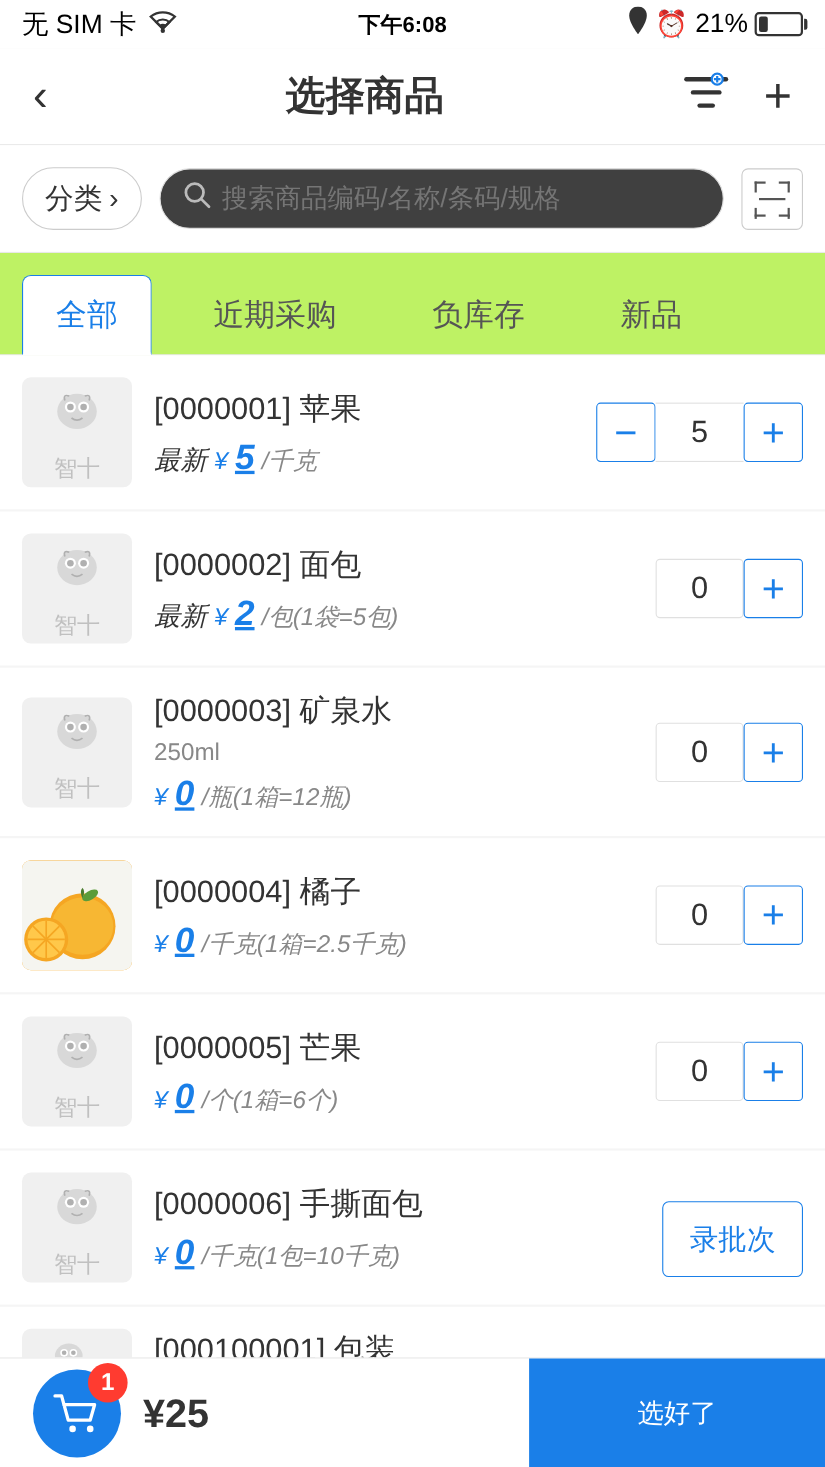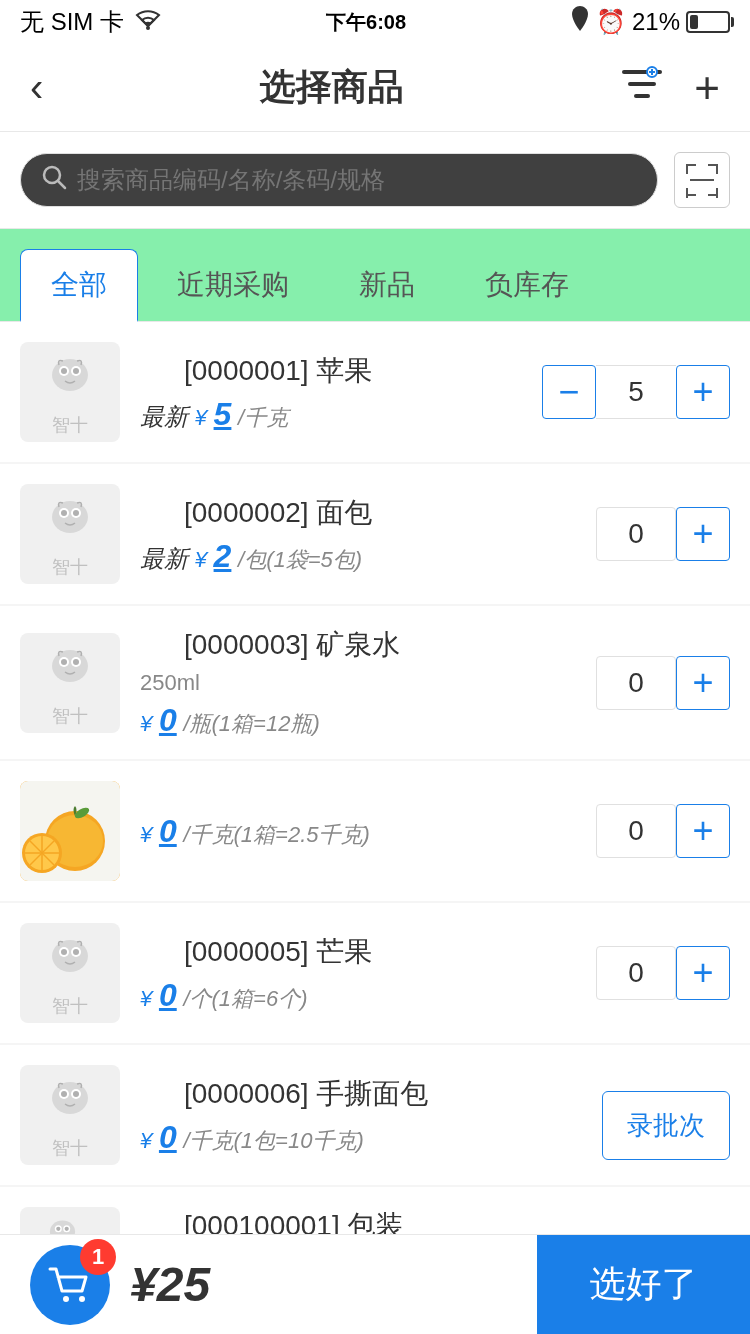--- a/index.html
+++ b/index.html
@@ -72,24 +72,24 @@
       padding: 10px 20px; background: #404040;
       font-size: 24px; color: #999; gap: 10px;
     }
     .scan-icon {
       width: 56px; height: 56px; display: flex; align-items: center; justify-content: center;
       border: 1px solid #ccc; border-radius: 6px; cursor: pointer;
     }
 
     
     .tabs {
-      background: #86efac;
+      background: #bef264;
       display: flex;
       padding: 20px 20px 0;
-      gap: 8px;
+      gap: 25px;
       border-bottom: 1px solid #e8e8e8;
     }
     .tab {
       padding: 16px 30px; border-radius: 8px 8px 0 0;
       font-size: 28px; cursor: pointer; border: 1px solid transparent;
       color: #555;
     }
     .tab.active {
       color: #1a7fe8; border: 1px solid #1a7fe8;
       border-bottom: 2px solid #fff; background: #fff;
@@ -112,24 +112,24 @@
       width: 100px; height: 100px;
       background: #f0f0f0; border-radius: 8px;
       display: flex; align-items: center; justify-content: center;
       flex-shrink: 0; overflow: hidden;
     }
     .owl-logo {
       display: flex; flex-direction: column; align-items: center;
       color: #c0c0c0;
     }
     .owl-logo svg { width: 50px; height: 50px; }
-    .owl-text { font-size: 18px; color: #c0c0c0; margin-top: 16px; }
+    .owl-text { font-size: 21px; color: #c0c0c0; margin-top: 16px; }
 
     .product-info { flex: 1; min-width: 0; }
-    .product-name { font-size: 28px; color: #333; font-weight: 500; margin-bottom: 6px; margin-left: 44px; }
+    .product-name { font-size: 28px; color: #333; font-weight: 500; margin-bottom: 6px; }
     .product-spec { font-size: 22px; color: #888; margin-bottom: 6px; }
     .product-price {
       font-size: 24px; color: #333; font-style: italic;
     }
     .price-unit { color: #1a7fe8; font-size: 22px; }
     .price-num { color: #1a7fe8; font-size: 32px; font-weight: 600; text-decoration: underline; }
     .price-after { color: #888; font-size: 22px; }
 
     .qty-control {
       display: flex; align-items: center; gap: 0; flex-shrink: 0;
@@ -169,25 +169,25 @@
       background: #1a7fe8; border-radius: 50%;
       display: flex; align-items: center; justify-content: center;
       cursor: pointer;
     }
     .cart-badge {
       position: absolute; top: -6px; right: -6px;
       width: 36px; height: 36px; background: #ff3b30;
       border-radius: 50%; color: #fff; font-size: 22px;
       display: flex; align-items: center; justify-content: center; font-weight: 600;
     }
-    .cart-total { font-size: 48px; font-weight: 600; color: #333; font-style: italic; }
+    .cart-total { font-size: 36px; font-weight: 600; color: #333; }
     .confirm-btn {
-      height: 100px; width: 213px;
+      height: 100px; width: 269px;
       background: #1a7fe8; color: #fff;
-      font-size: 36px; font-weight: 500;
+      font-size: 24px; font-weight: 500;
       border: none; cursor: pointer;
       display: flex; align-items: center; justify-content: center;
       flex-shrink: 0;
     }
 
     
     .product-item-partial {
       background: #fff;
       display: flex;
       align-items: flex-start;
@@ -239,20 +239,24 @@
         <circle cx="32" cy="8" r="5" fill="#fff" stroke="#1a7fe8" stroke-width="2"></circle>
         <line x1="32" y1="5" x2="32" y2="11" stroke="#1a7fe8" stroke-width="2"></line>
         <line x1="29" y1="8" x2="35" y2="8" stroke="#1a7fe8" stroke-width="2"></line>
       </svg>
     </span>
     <span style="font-size:44px; color:#333; font-weight:300;">+</span>
   </div>
 </div>
 
 <div class="filter-bar">
+  <button class="category-btn">
+    <span>分类</span>
+    <span>›</span>
+  </button>
   <div class="search-box">
     <span>
       <svg width="26" height="26" viewBox="0 0 26 26">
           <circle cx="11" cy="11" r="8" fill="none" stroke="#bbb" stroke-width="2.5"></circle>
           <line x1="17" y1="17" x2="24" y2="24" stroke="#bbb" stroke-width="2.5" stroke-linecap="round"></line>
         </svg>
     </span>
     <input type="text" style="border: none; background: transparent; font-size: 24px; color: rgb(153, 153, 153); flex: 1 1 0%; outline: none;" placeholder="搜索商品编码/名称/条码/规格">
   </div>
   <div class="scan-icon">
@@ -266,22 +270,22 @@
       <rect x="24" y="32" width="10" height="2" fill="#555"></rect>
       <rect x="32" y="26" width="2" height="10" fill="#555"></rect>
       <rect x="6" y="17" width="24" height="2" fill="#555"></rect>
     </svg>
   </div>
 </div>
 
 <div class="tabs">
   <div class="tab active">全部</div>
   <div class="tab">近期采购</div>
+  <div class="tab">负库存</div>
   <div class="tab">新品</div>
-  <div class="tab">负库存</div>
 </div>
 
 <div class="product-list">
 
   <div class="product-item">
     <div class="product-thumb">
       <div class="owl-logo">
         <svg viewBox="0 0 50 50" width="50" height="50">
           <ellipse cx="25" cy="28" rx="18" ry="16" fill="#d8d8d8"></ellipse>
           <circle cx="19" cy="24" r="5" fill="#fff"></circle>
@@ -387,20 +391,21 @@
         <circle cx="22" cy="72" r="17" fill="#ffc84a"></circle>
         <line x1="22" y1="55" x2="22" y2="89" stroke="#f5a623" stroke-width="1.5"></line>
         <line x1="5" y1="72" x2="39" y2="72" stroke="#f5a623" stroke-width="1.5"></line>
         <line x1="10" y1="60" x2="34" y2="84" stroke="#f5a623" stroke-width="1.5"></line>
         <line x1="10" y1="84" x2="34" y2="60" stroke="#f5a623" stroke-width="1.5"></line>
 
         <ellipse cx="62" cy="32" rx="8" ry="4" fill="#5a9c3a" transform="rotate(-30,62,32)"></ellipse>
       </svg>
     </div>
     <div class="product-info">
+      <div class="product-name">[0000004] 橘子</div>
       <div class="product-price">
         <span class="price-unit">¥</span>
         <span class="price-num">0</span>
         <span class="price-after">/千克(1箱=2.5千克)</span>
       </div>
     </div>
     <div class="qty-control">
       <input class="qty-input" type="text" value="0" style="border: 1px solid rgb(224, 224, 224); border-radius: 4px;">
       <button class="qty-btn">+</button>
     </div>

